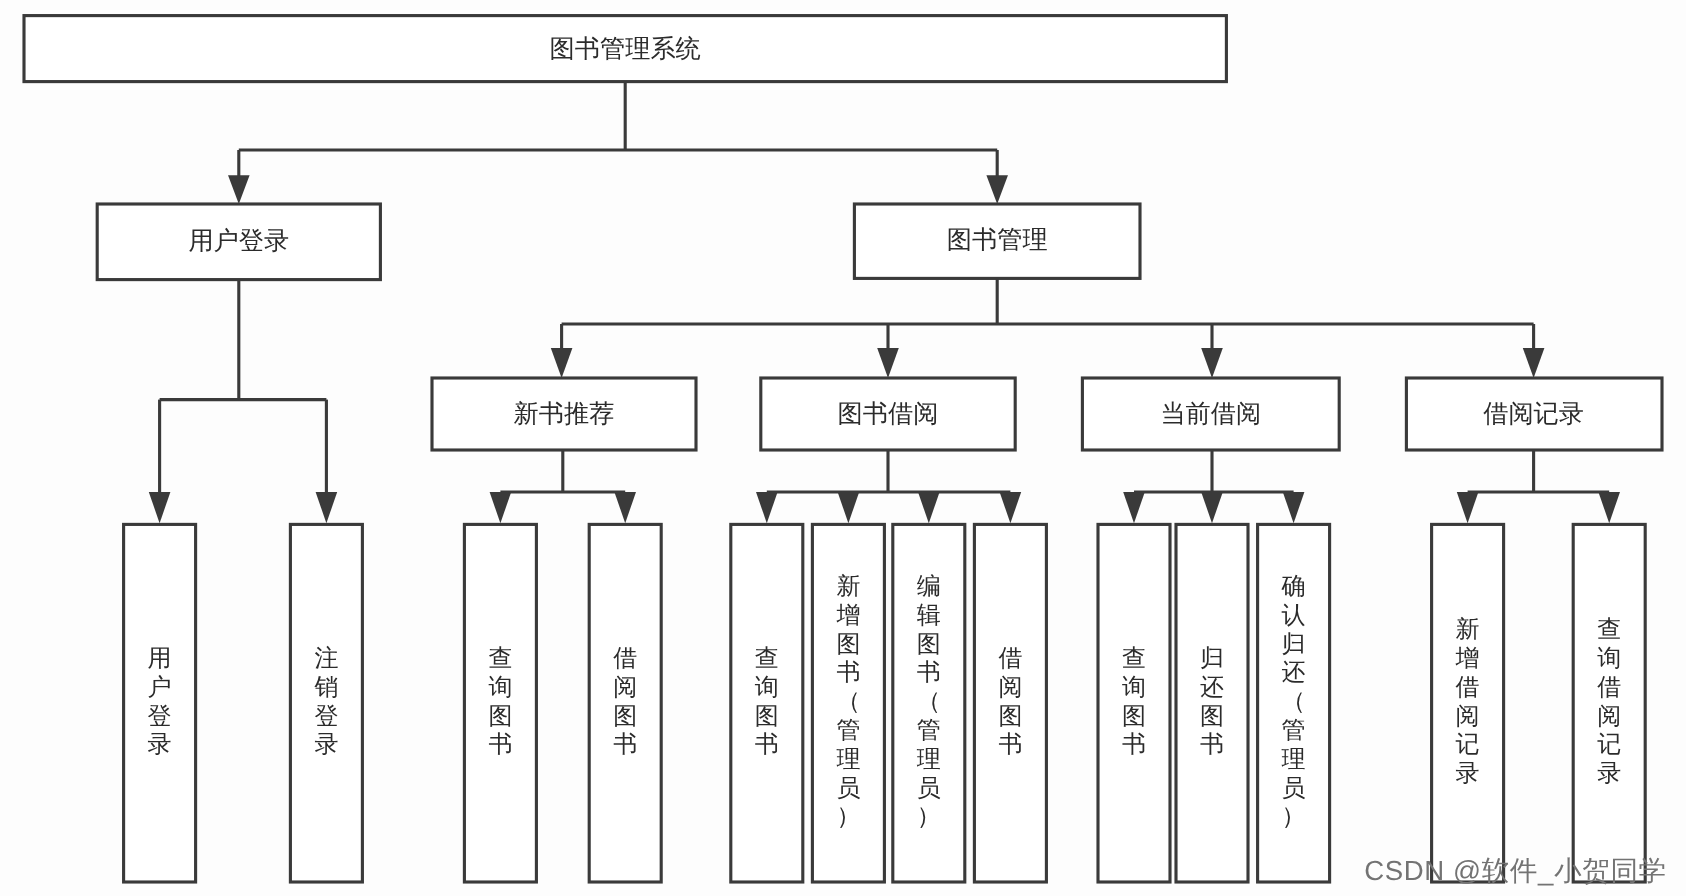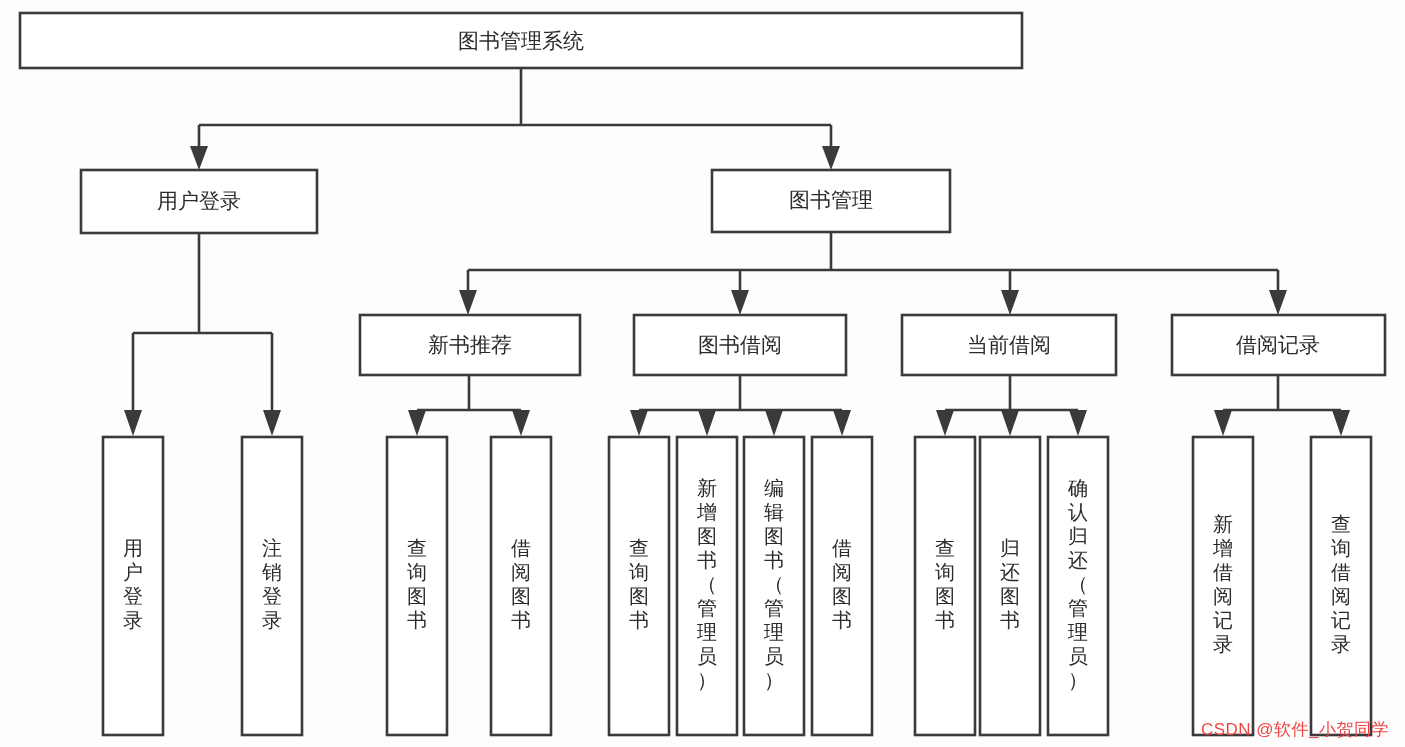--- a/index.html
+++ b/index.html
@@ -52,22 +52,22 @@
   }
   .node-label-v {
     text-anchor: middle;
     font-size: 20px;
   }
   .watermark {
     position: absolute;
     right: 16px;
     bottom: 6px;
     font-family: "Liberation Sans", "DejaVu Sans", sans-serif;
-    font-size: 17px;
-    color: #ef4444;
+    font-size: 23px;
+    color: #737373;
     letter-spacing: 0.5px;
     white-space: nowrap;
     user-select: none;
   }
 </style>
 </head>
 <body>
 
 <div id="diagram-root">
 

